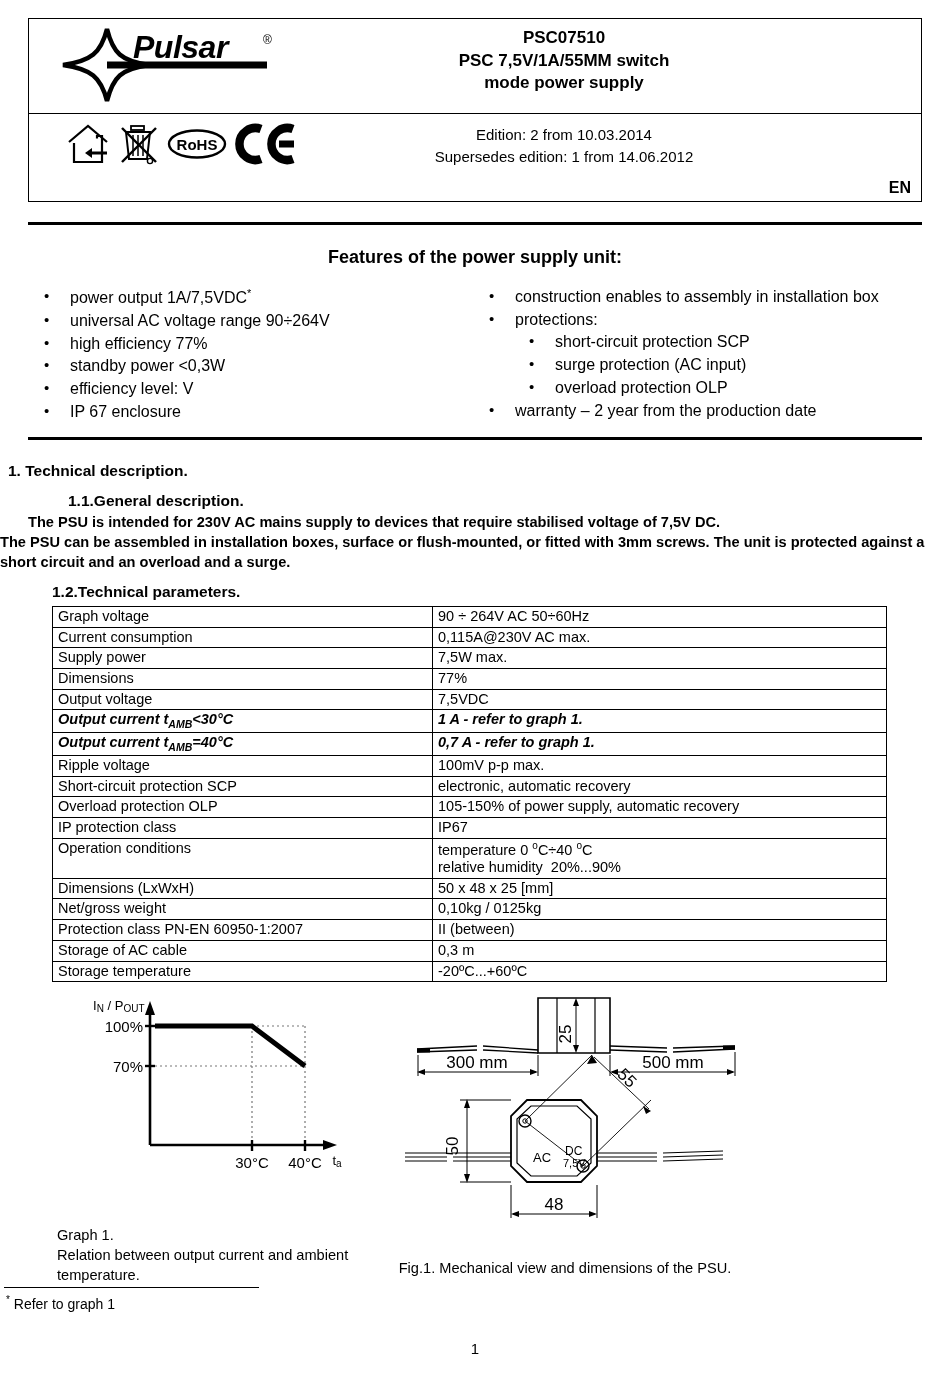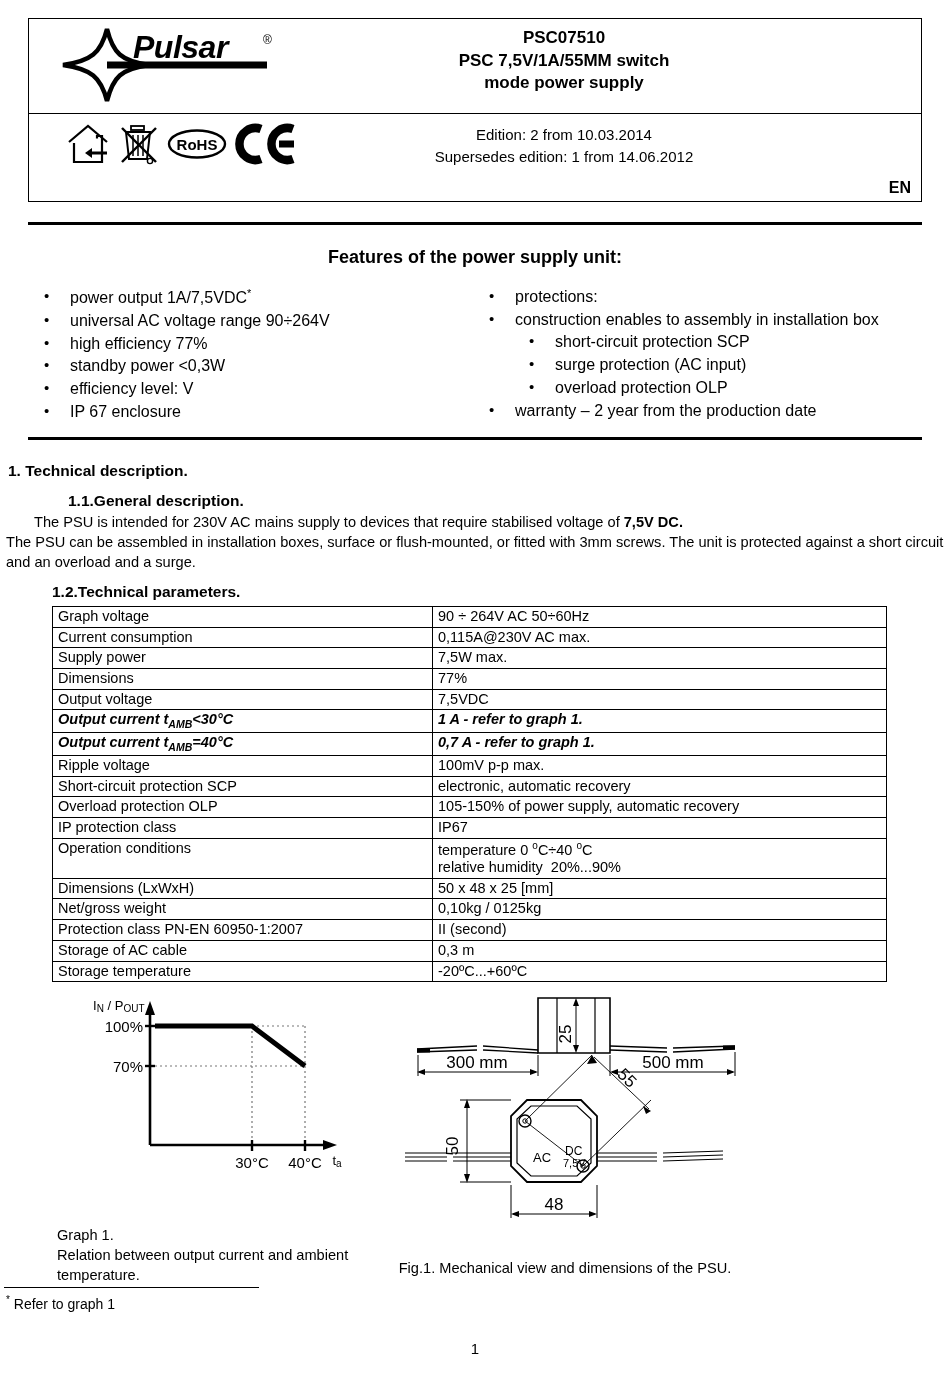--- a/index.html
+++ b/index.html
@@ -143,24 +143,25 @@
     position: absolute;
     font-weight: bold;
     font-size: 15.5px;
   }
   #sec1 { left: 8px; top: 462px; }
   #sec11 { left: 68px; top: 492px; }
   #sec12 { left: 52px; top: 583px; }
 
   .para {
     position: absolute;
-    left: 6px;
+    left: 0;
     width: 944px;
     font-size: 14.6px;
     line-height: 1.38;
+    font-weight: bold;
   }
   #para1 { top: 512px; }
   .indent-first { display: inline-block; width: 28px; }
 
   
   table.specs {
     position: absolute;
     left: 52px; top: 606px;
     width: 834px;
     border-collapse: collapse;
@@ -302,22 +303,22 @@
         <li><span>power output 1A/7,5VDC</span><span class="sup-star">*</span></li>
         <li>universal AC voltage range 90÷264V</li>
         <li>high efficiency 77%</li>
         <li>standby power &lt;0,3W</li>
         <li>efficiency level: V</li>
         <li>IP 67 enclosure</li>
       </ul>
     </div>
     <div class="feat-col-right">
       <ul class="bl">
+        <li>construction enables to assembly in installation box</li>
         <li>protections:</li>
-        <li>construction enables to assembly in installation box</li>
       </ul>
       <ul class="bl sub">
         <li>short-circuit protection SCP</li>
         <li>surge protection  (AC input)</li>
         <li>overload protection OLP</li>
       </ul>
       <ul class="bl">
         <li class="small">warranty – 2 year from the production date</li>
       </ul>
     </div>
@@ -388,21 +389,21 @@
       <tr>
           <td class="k">Dimensions (LxWxH)</td>
           <td class="v">50 x 48 x 25 [mm]</td>
         </tr>
       <tr>
           <td class="k">Net/gross weight</td>
           <td class="v">0,10kg / 0125kg</td>
         </tr>
       <tr>
           <td class="k">Protection class PN-EN 60950-1:2007</td>
-          <td class="v">II (second)</td>
+          <td class="v">II (between)</td>
         </tr>
       <tr>
           <td class="k">Storage of AC cable</td>
           <td class="v">0,3 m</td>
         </tr>
       <tr>
           <td class="k">Storage temperature</td>
           <td class="v">-20ºC...+60ºC</td>
         </tr>
     </tbody>

